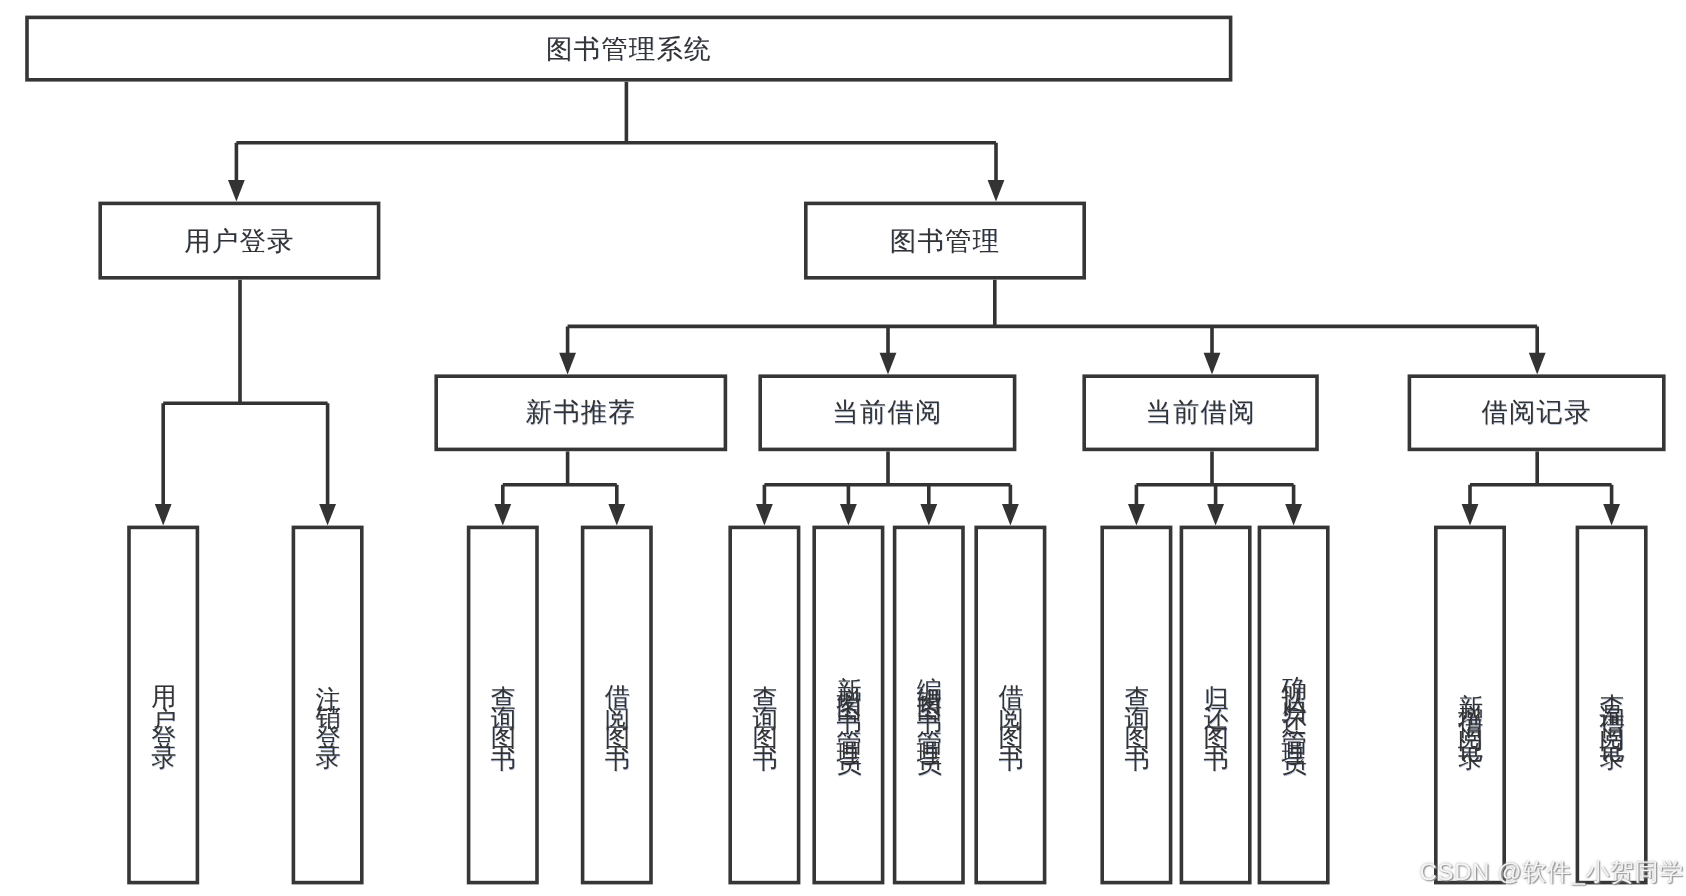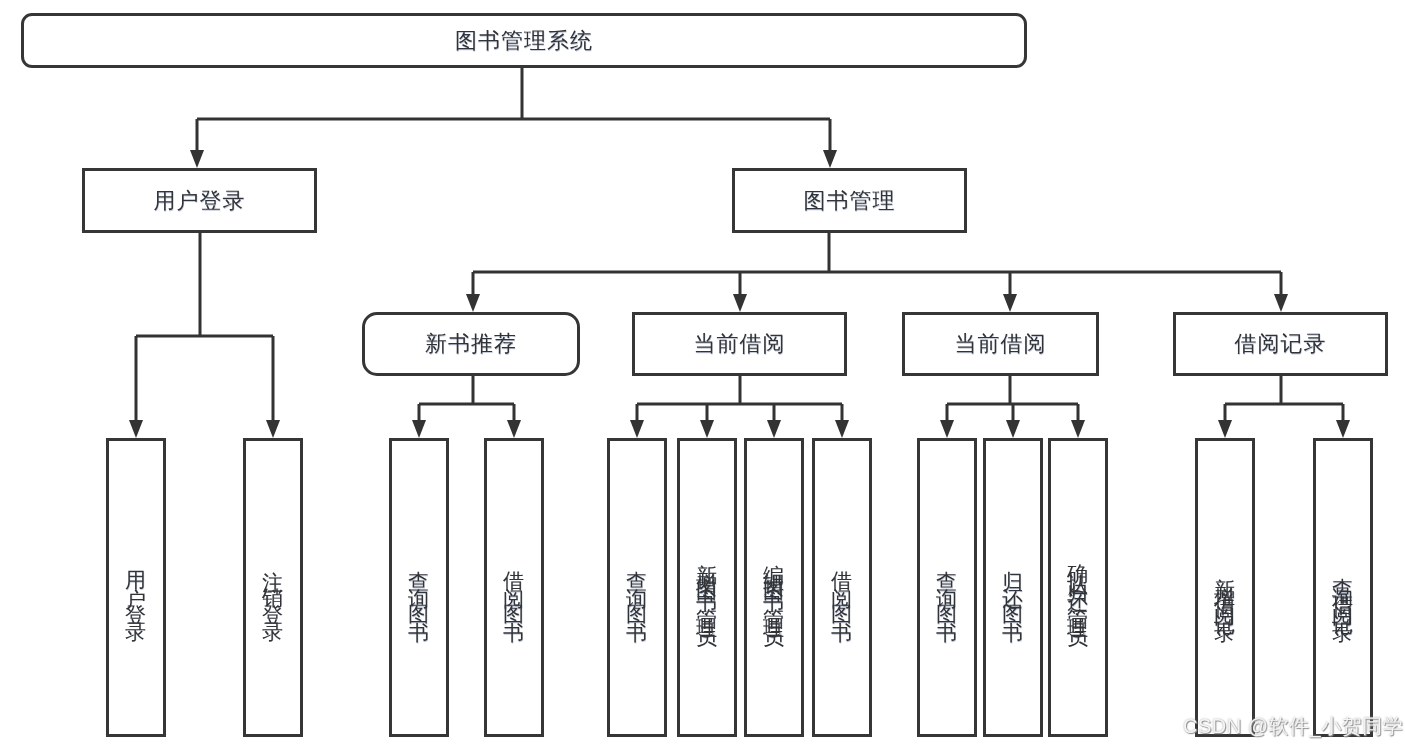--- a/index.html
+++ b/index.html
@@ -32,21 +32,20 @@
     align-items: center;
     justify-content: center;
     color: #333333;
     z-index: 2;
     text-shadow: 0.5px 0.5px 0 rgba(80, 115, 185, 0.35);
   }
   .node.root {
     left: 21px; top: 13px; width: 1006px; height: 55px;
     font-size: 22px;
     letter-spacing: 1px;
-    border-radius: 11px;
   }
   .node.lvl2 {
     top: 168px; width: 235px; height: 65px;
     font-size: 22px;
     letter-spacing: 1px;
   }
   .node.lvl3 {
     top: 312px; height: 64px;
     font-size: 22px;
     letter-spacing: 1px;
@@ -129,25 +128,25 @@
     </g>
   </svg>
 
   <div class="node root">
     <span>图书管理系统</span>
   </div>
 
   <div class="node lvl2" style="left:82px;">
     <span>用户登录</span>
   </div>
-  <div class="node lvl2" style="left:732px;font-family:Liberation Mono, monospace;">
+  <div class="node lvl2" style="left:670px;font-family:Liberation Mono, monospace;">
     <span>图书管理</span>
   </div>
 
-  <div class="node lvl3" style="left:362px;width:218px;border-radius:15px;">
+  <div class="node lvl3" style="left:362px;width:244px;">
     <span>新书推荐</span>
   </div>
   <div class="node lvl3" style="left:632px;width:215px;">
     <span>当前借阅</span>
   </div>
   <div class="node lvl3" style="left:902px;width:197px;">
     <span>当前借阅</span>
   </div>
   <div class="node lvl3" style="left:1173px;width:215px;">
     <span>借阅记录</span>

